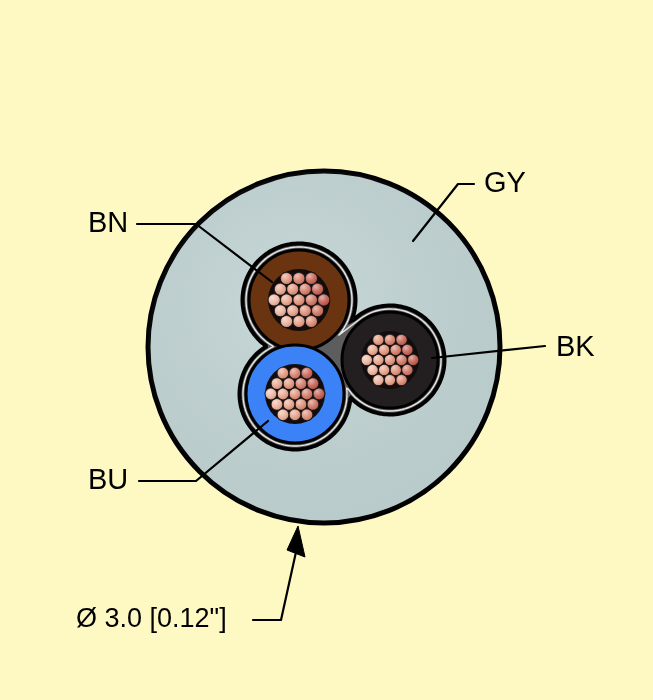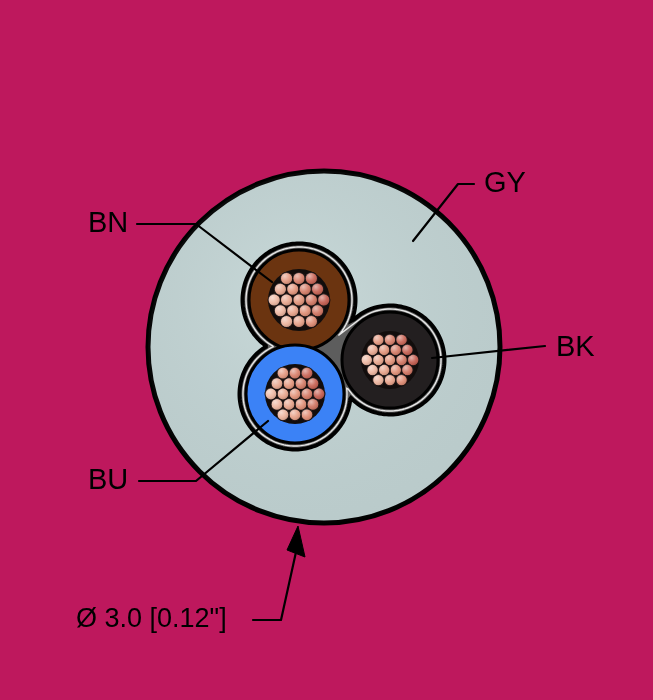--- a/index.html
+++ b/index.html
@@ -10,21 +10,21 @@
   body {
     width: 653px;
     height: 700px;
     overflow: hidden;
     font-family: "Liberation Sans", sans-serif;
   }
   #diagram-root {
     position: relative;
     width: 653px;
     height: 700px;
-    background: #be185d;
+    background: #fef9c3;
   }
   svg#cable-svg {
     display: block;
     width: 653px;
     height: 700px;
   }
   .callout-text {
     font-family: "Liberation Sans", sans-serif;
     font-size: 29px;
     fill: #000000;

